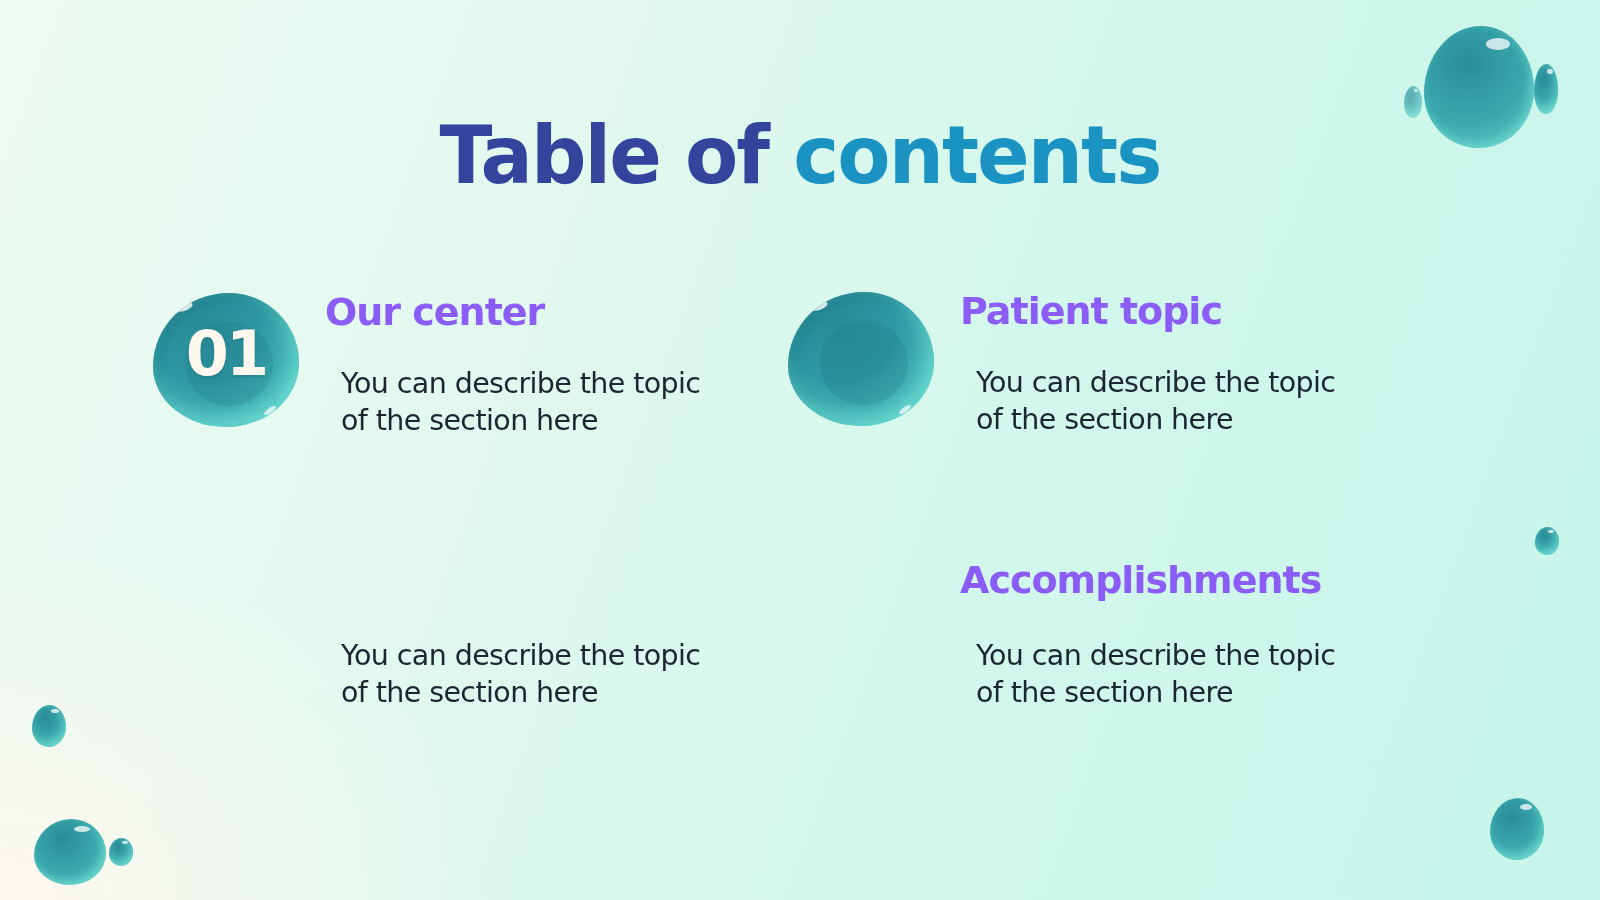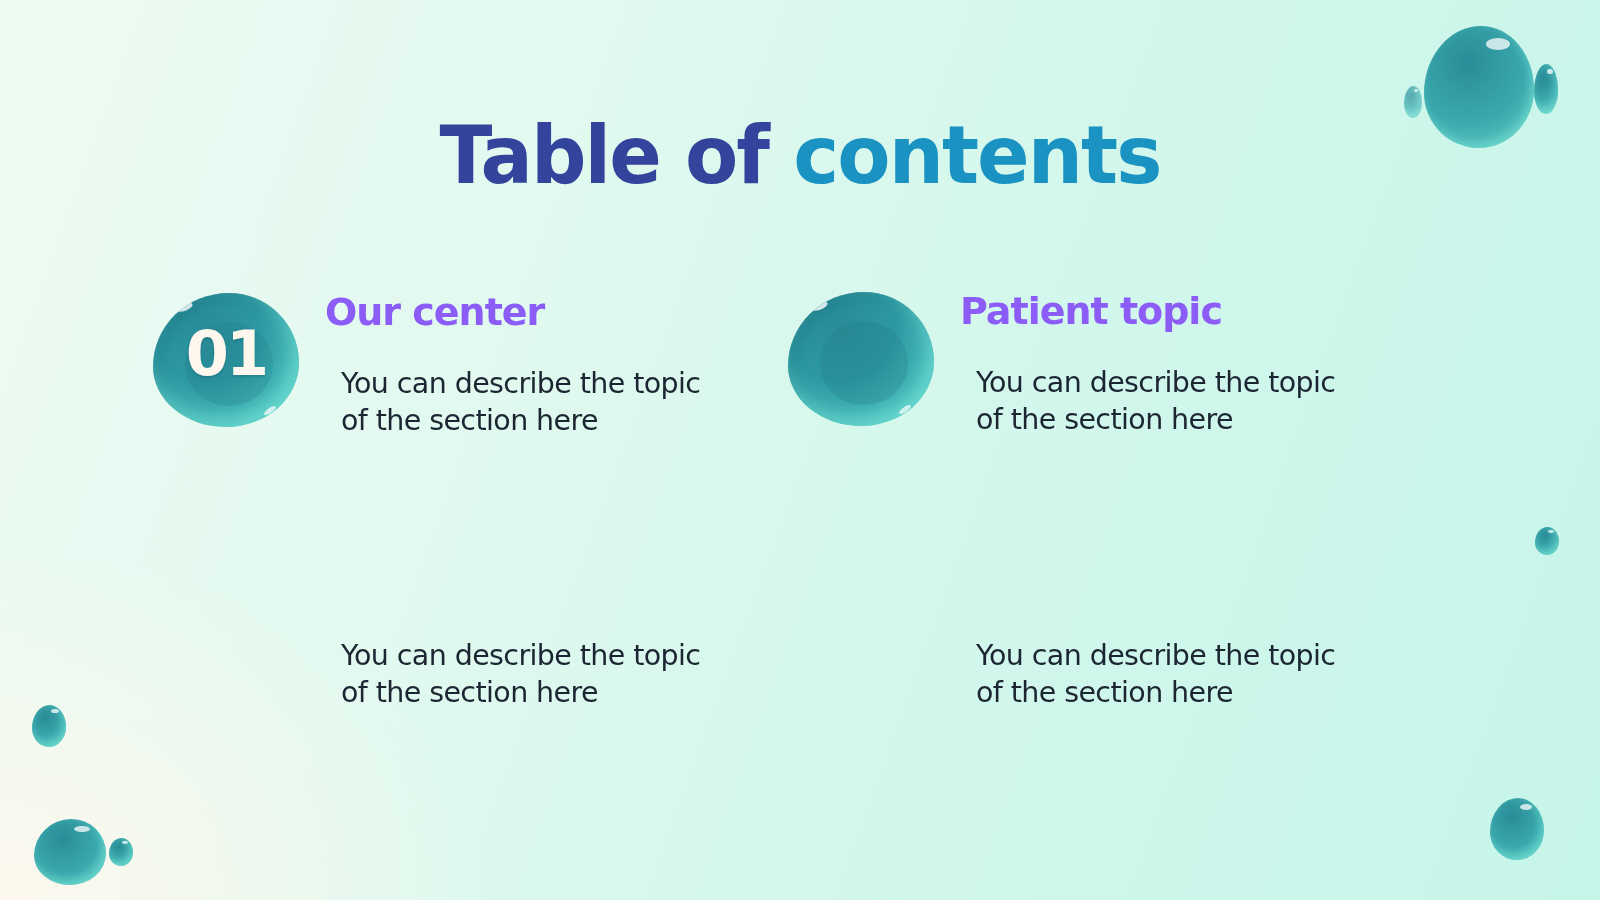--- a/index.html
+++ b/index.html
@@ -94,20 +94,21 @@
   <div class="bubble">
     <div class="inner"></div>
       <div class="hl1"></div>
       <div class="hl2"></div>
   </div>
   <div class="heading">Patient topic</div>
   <div class="desc">You can describe the topic of the section here</div>
 </div>
 
 <div class="item" style="left:788px; top:565px;">
+  <div class="heading" style="top:-4px;">Accomplishments</div>
   <div class="desc">You can describe the topic of the section here</div>
 </div>
 
 <div class="deco" style="left:1424px; top:26px; width:110px; height:122px;"></div>
 <div class="deco" style="left:1404px; top:86px; width:18px; height:32px; opacity:0.7;"></div>
 <div class="deco" style="left:1534px; top:64px; width:24px; height:50px;"></div>
 <div class="deco" style="left:1535px; top:527px; width:24px; height:28px;"></div>
 <div class="deco" style="left:1490px; top:798px; width:54px; height:62px;"></div>
 <div class="deco" style="left:32px; top:705px; width:34px; height:42px;"></div>
 <div class="deco" style="left:34px; top:819px; width:72px; height:66px;"></div>

